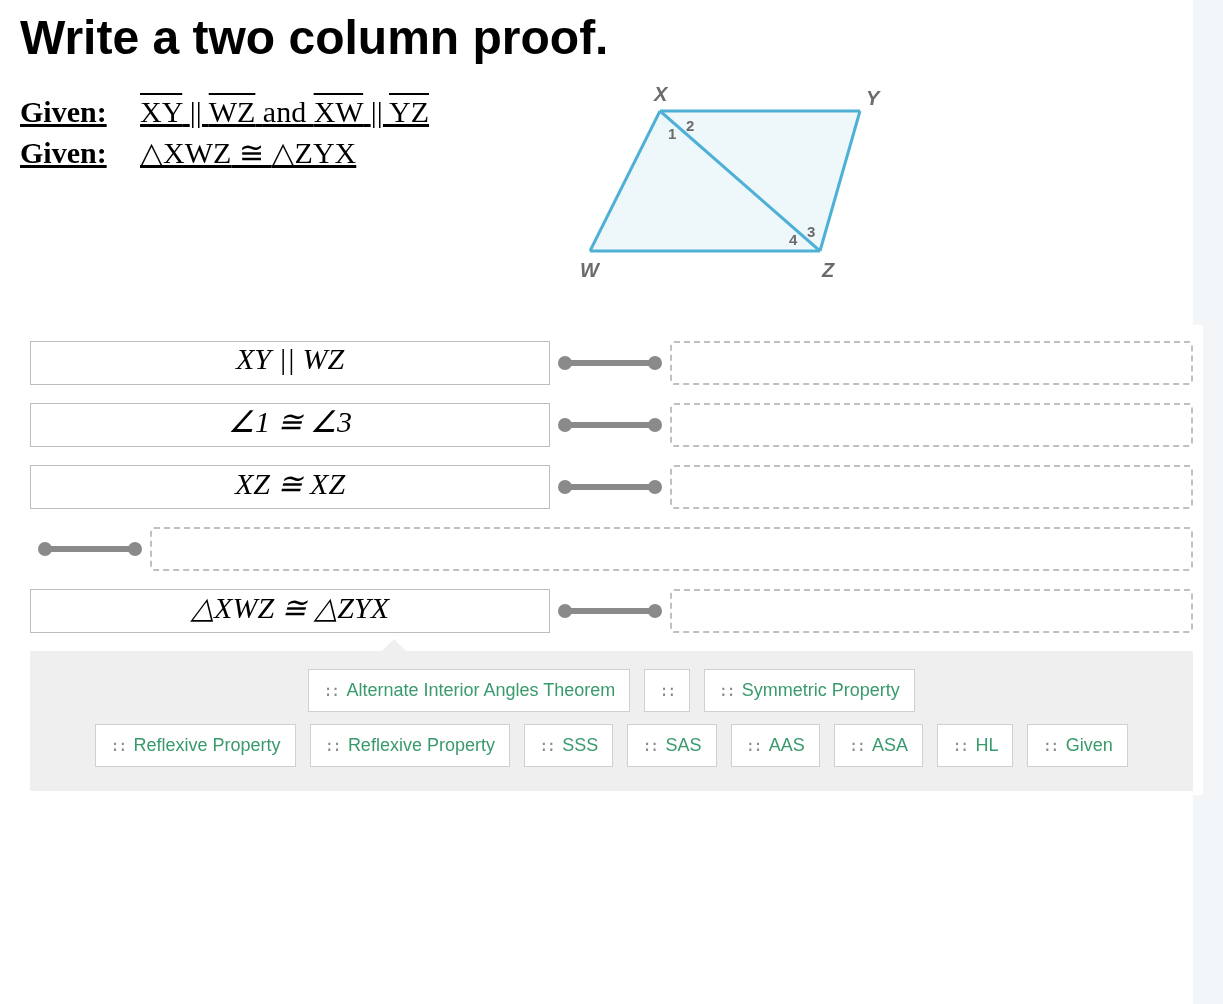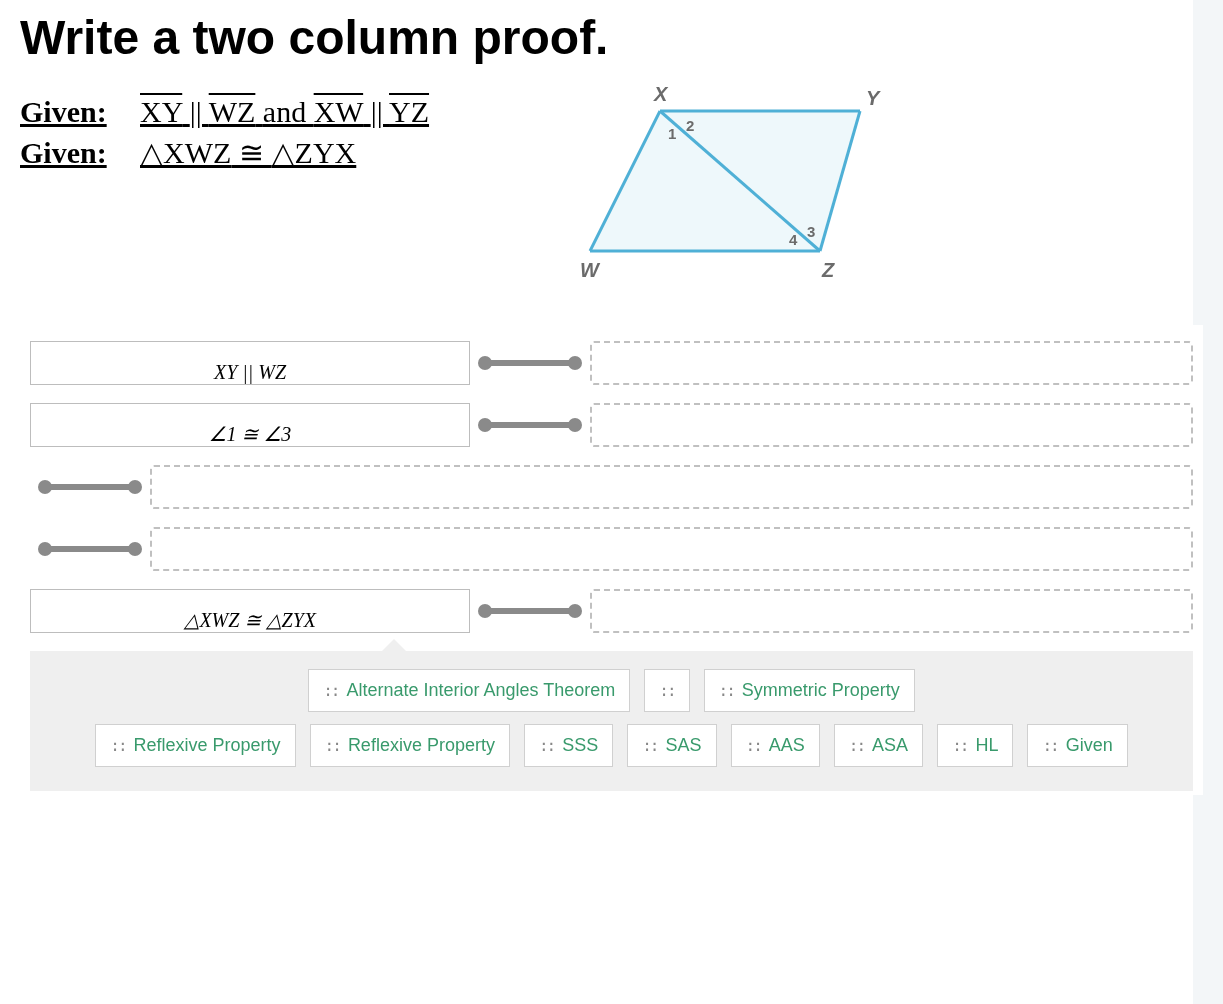--- a/index.html
+++ b/index.html
@@ -66,28 +66,28 @@
     padding: 16px 10px 4px 10px;
     background: #fff;
     position: relative;
   }
   .proof-row {
     display: flex;
     align-items: center;
     margin-bottom: 18px;
   }
   .statement-box {
-    width: 440px;
+    width: 520px;
     height: 44px;
     border: 1px solid #bdbdbd;
     display: flex;
-    align-items: flex-end;
+    align-items: flex-start;
     justify-content: center;
     font-family: "Times New Roman", Times, serif;
-    font-size: 20px;
+    font-size: 30px;
     font-style: italic;
     box-sizing: border-box;
   }
   .connector {
     width: 120px;
     height: 44px;
     display: flex;
     align-items: center;
     justify-content: center;
   }
@@ -238,20 +238,23 @@
         <svg viewBox="0 0 110 20">
             <circle cx="10" cy="10" r="7" fill="#8a8a8a"></circle>
             <rect x="10" y="7" width="90" height="6" fill="#8a8a8a"></rect>
             <circle cx="100" cy="10" r="7" fill="#8a8a8a"></circle>
           </svg>
       </div>
       <div class="reason-drop"></div>
     </div>
 
     <div class="proof-row">
+      <div class="statement-box">
+          <span>XZ ≅ XZ</span>
+        </div>
       <div class="connector">
         <svg viewBox="0 0 110 20">
             <circle cx="10" cy="10" r="7" fill="#8a8a8a"></circle>
             <rect x="10" y="7" width="90" height="6" fill="#8a8a8a"></rect>
             <circle cx="100" cy="10" r="7" fill="#8a8a8a"></circle>
           </svg>
       </div>
       <div class="reason-drop"></div>
     </div>
 

